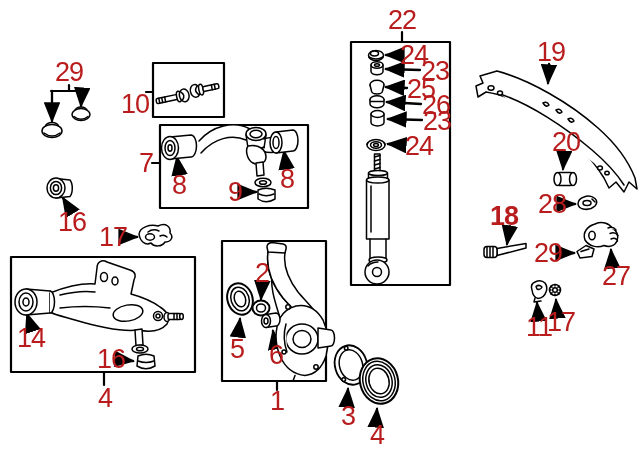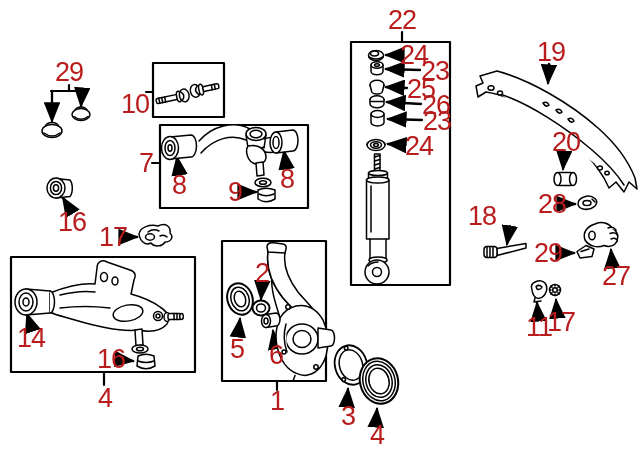--- a/index.html
+++ b/index.html
@@ -318,21 +318,21 @@
   <span class="co" style="left:402px; top:20px;">22</span>
   <span class="co" style="left:414px; top:55px;">24</span>
   <span class="co" style="left:435px; top:71px;">23</span>
   <span class="co" style="left:421px; top:89px;">25</span>
   <span class="co" style="left:436px; top:105px;">26</span>
   <span class="co" style="left:437px; top:121px;">23</span>
   <span class="co" style="left:419px; top:146px;">24</span>
   <span class="co" style="left:551px; top:52px;">19</span>
   <span class="co" style="left:566px; top:142px;">20</span>
   <span class="co" style="left:552px; top:204px;">28</span>
-  <span class="co" style="left:482px; top:216px;">18</span>
+  <span class="co" style="left:504px; top:216px;font-weight:bold;">18</span>
   <span class="co" style="left:548px; top:253px;">29</span>
   <span class="co" style="left:616px; top:276px;">27</span>
   <span class="co" style="left:72px;  top:222px;">16</span>
   <span class="co" style="left:113px; top:237px;">17</span>
   <span class="co" style="left:31px;  top:338px;">14</span>
   <span class="co" style="left:111px; top:359px;">16</span>
   <span class="co" style="left:105px; top:398px;">4</span>
   <span class="co" style="left:262px; top:273px;">2</span>
   <span class="co" style="left:237px; top:349px;">5</span>
   <span class="co" style="left:276px; top:355px;">6</span>

